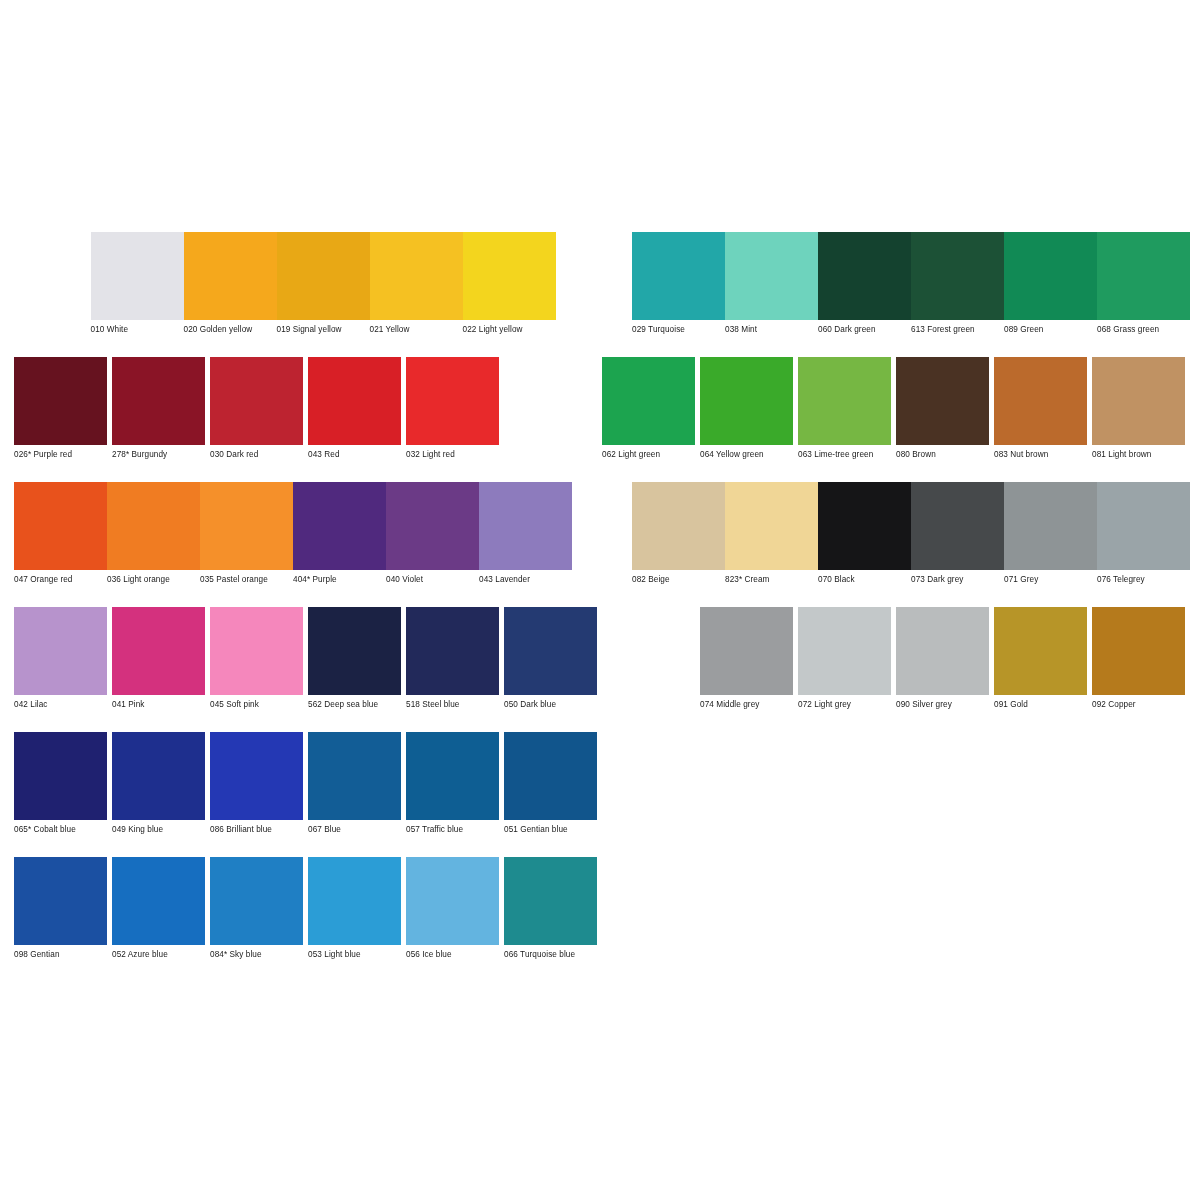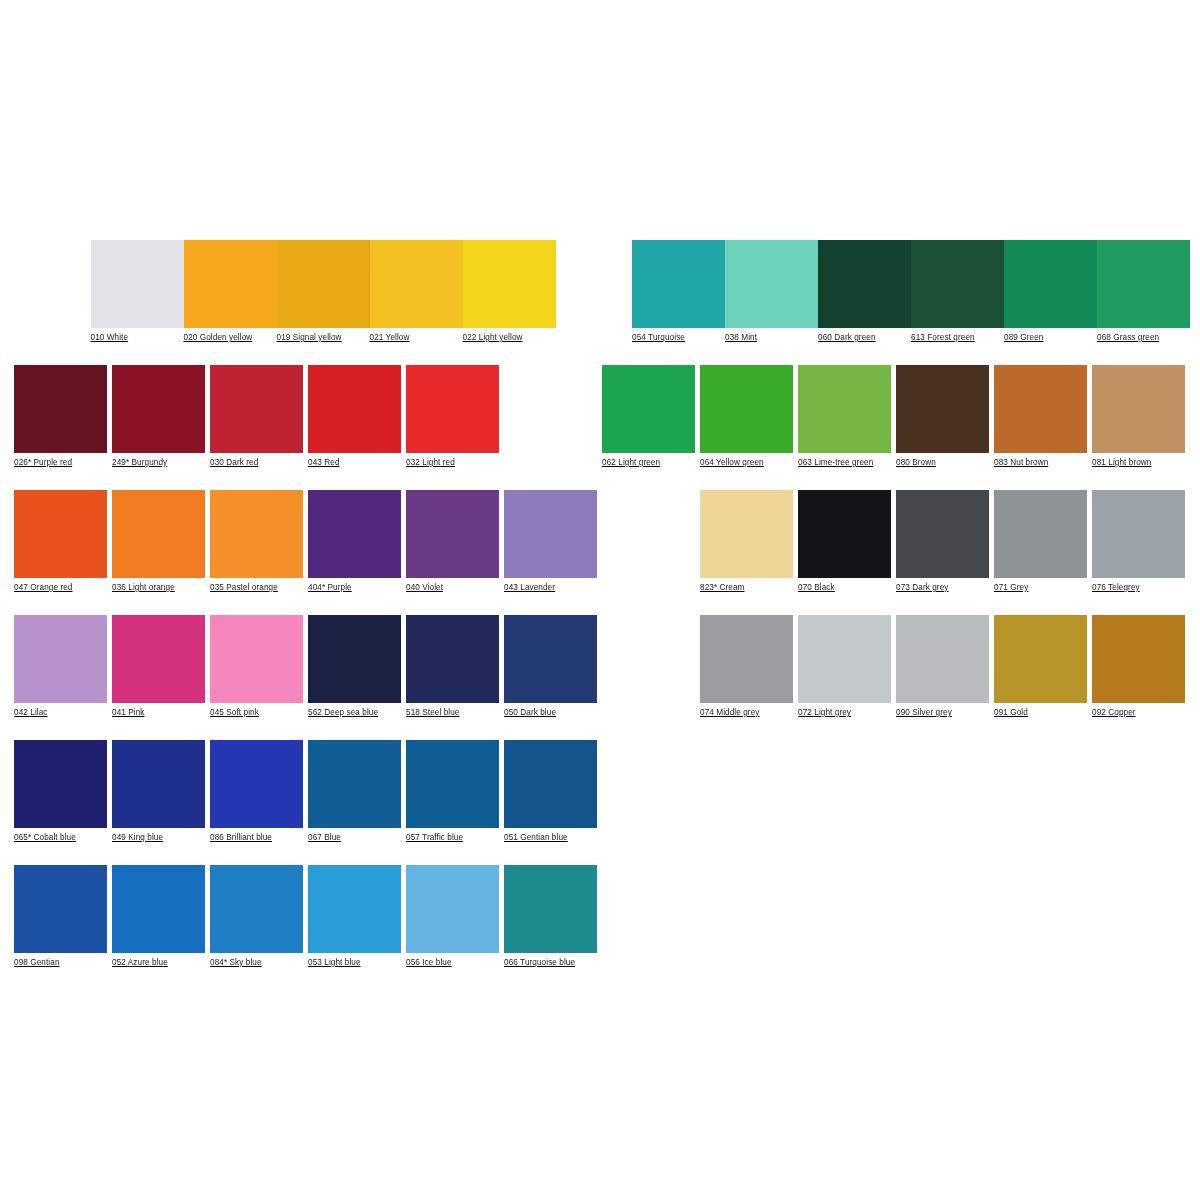--- a/index.html
+++ b/index.html
@@ -19,23 +19,22 @@
     position: absolute;
     left: 0;
     top: 0;
     width: 1200px;
     height: 1200px;
   }
 
   .grid {
     position: absolute;
     left: 14px;
-    top: 240px;
+    top: 232px;
     width: 1176px;
-    text-decoration: underline;
   }
 
   .row {
     display: flex;
     align-items: flex-start;
     height: 125px;
   }
 
   .cell {
     width: 98px;
@@ -86,21 +85,21 @@
           <div class="swatch" style="background: rgb(245, 193, 34);"></div>
           <div class="label">021 Yellow</div>
         </div>
         <div class="cell">
           <div class="swatch" style="background: rgb(243, 213, 30);"></div>
           <div class="label">022 Light yellow</div>
         </div>
         <div class="cell spacer"></div>
         <div class="cell">
           <div class="swatch" style="background: rgb(34, 167, 168);"></div>
-          <div class="label">054 Turquoise</div>
+          <div class="label">029 Turquoise</div>
         </div>
         <div class="cell">
           <div class="swatch" style="background: rgb(110, 211, 189);"></div>
           <div class="label">038 Mint</div>
         </div>
         <div class="cell">
           <div class="swatch" style="background: rgb(20, 66, 47);"></div>
           <div class="label">060 Dark green</div>
         </div>
         <div class="cell">
@@ -116,21 +115,21 @@
           <div class="label">068 Grass green</div>
         </div>
       </div>
       <div class="row">
         <div class="cell">
           <div class="swatch" style="background: rgb(102, 18, 31);"></div>
           <div class="label">026* Purple red</div>
         </div>
         <div class="cell">
           <div class="swatch" style="background: rgb(138, 20, 38);"></div>
-          <div class="label">249* Burgundy</div>
+          <div class="label">278* Burgundy</div>
         </div>
         <div class="cell">
           <div class="swatch" style="background: rgb(189, 35, 48);"></div>
           <div class="label">030 Dark red</div>
         </div>
         <div class="cell">
           <div class="swatch" style="background: rgb(216, 31, 38);"></div>
           <div class="label">043 Red</div>
         </div>
         <div class="cell">
@@ -183,20 +182,24 @@
         <div class="cell">
           <div class="swatch" style="background: rgb(107, 58, 134);"></div>
           <div class="label">040 Violet</div>
         </div>
         <div class="cell">
           <div class="swatch" style="background: rgb(141, 123, 189);"></div>
           <div class="label">043 Lavender</div>
         </div>
         <div class="cell spacer"></div>
         <div class="cell">
+          <div class="swatch" style="background: rgb(216, 196, 158);"></div>
+          <div class="label">082 Beige</div>
+        </div>
+        <div class="cell">
           <div class="swatch" style="background: rgb(240, 214, 150);"></div>
           <div class="label">823* Cream</div>
         </div>
         <div class="cell">
           <div class="swatch" style="background: rgb(21, 21, 23);"></div>
           <div class="label">070 Black</div>
         </div>
         <div class="cell">
           <div class="swatch" style="background: rgb(70, 73, 75);"></div>
           <div class="label">073 Dark grey</div>

